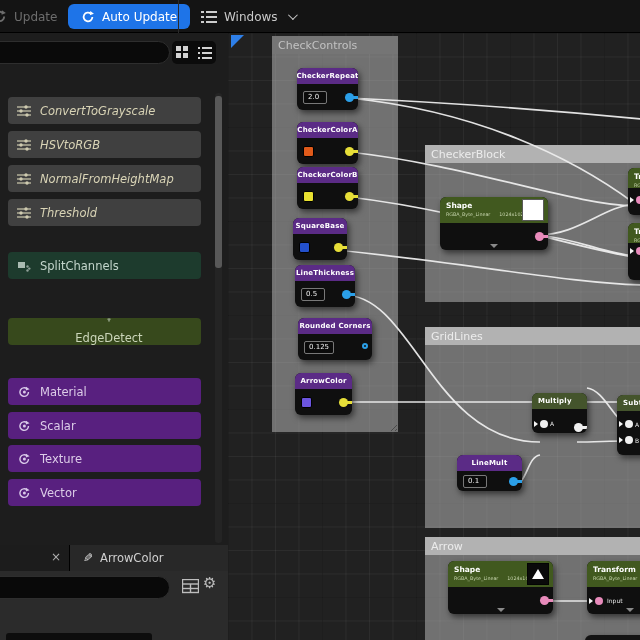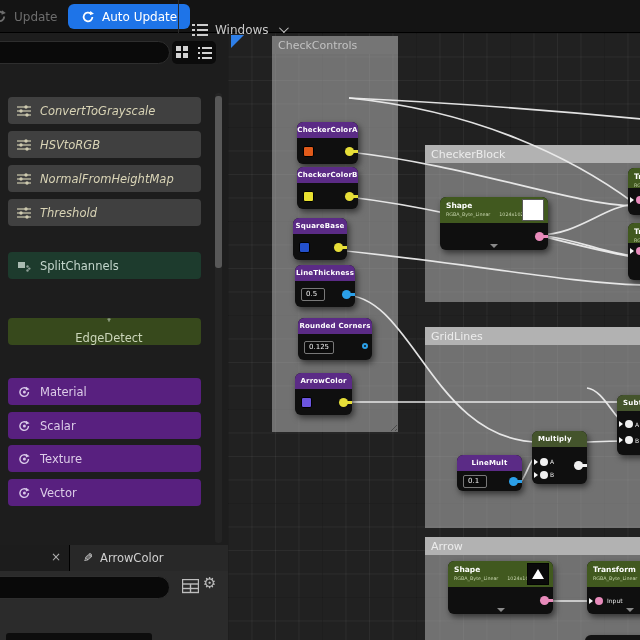--- a/index.html
+++ b/index.html
@@ -6,21 +6,21 @@
   *{box-sizing:border-box;font-family:"DejaVu Sans",sans-serif;}
   #screen{position:relative;width:640px;height:640px;overflow:hidden;background:#161616;}
 
   
   #topbar{position:absolute;left:0;top:0;width:640px;height:33px;background:#141414;border-bottom:1px solid #000;z-index:40;}
   .tb-item{position:absolute;display:flex;align-items:center;gap:7px;height:33px;color:#c9c9c9;font-size:12px;}
   #tb-update{left:-8px;color:#6d6d6d;}
   #btn-autoupdate{position:absolute;left:68px;top:4px;height:25px;display:flex;align-items:center;gap:7px;
     padding:0 13px;border:none;border-radius:6px;background:#1e74e8;color:#fff;font-size:12px;cursor:pointer;}
   .tb-sep{position:absolute;left:178px;top:0;width:1px;height:33px;background:#2b2b2b;}
-  #tb-windows{left:192px;margin-top:13px;}
+  #tb-windows{left:201px;}
   .chev-down{width:7px;height:7px;border-right:1.6px solid #c9c9c9;border-bottom:1.6px solid #c9c9c9;
     transform:rotate(45deg) translateY(-2px);margin-left:3px;}
 
   
   #sidebar{position:absolute;left:0;top:33px;width:228px;height:607px;background:#1d1d1d;z-index:30;}
   .pill{position:absolute;left:-14px;width:184px;height:23px;background:#0a0a0a;border:1px solid #2e2e2e;border-radius:12px;}
   #view-toggle{position:absolute;left:172px;top:8px;width:44px;height:23px;background:#0b0b0b;border-radius:5px;
     display:flex;align-items:center;justify-content:space-around;}
   .pal-item{position:absolute;left:8px;width:193px;height:27px;border-radius:4px;display:flex;align-items:center;
     gap:9px;padding-left:9px;font-size:11.5px;cursor:pointer;}
@@ -307,20 +307,27 @@
       <path d="M116,262 C185,262 205,409 312,409"></path>
       <path d="M113,369 L414,369"></path>
       <path d="M310,202 C350,202 375,174 406,171"></path>
       <path d="M310,202 C350,206 375,220 406,223"></path>
       <path d="M359,355 C375,357 385,384 397,391"></path>
       <path d="M349,409 C365,409 383,408 397,408"></path>
       <path d="M282,454 C300,454 298,424 312,422"></path>
       <path d="M315,568 L369,568"></path>
     </svg>
 
+    <div class="node" style="left:69px;top:35px;width:61px;">
+      <div class="nhdr purple">CheckerRepeat</div>
+      <div class="nbody">
+        <span class="field">2.0</span>
+        <span class="outport p-blue"></span>
+      </div>
+    </div>
     <div class="node" style="left:69px;top:89px;width:61px;">
       <div class="nhdr purple">CheckerColorA</div>
       <div class="nbody">
         <span class="swatch" style="background: rgb(224, 90, 26);"></span>
         <span class="outport p-yellow"></span>
       </div>
     </div>
     <div class="node" style="left:69px;top:134px;width:61px;">
       <div class="nhdr purple">CheckerColorB</div>
       <div class="nbody">
@@ -395,21 +402,21 @@
           </div>
       </div>
       <div style="padding-top:4px;">
         <span class="inport pink" style="margin-left:2px;">
           <i class="tri"></i>
             <i class="dot"></i>
         </span>
       </div>
     </div>
 
-    <div class="node" style="left:304px;top:398px;width:55px;height:53px;">
+    <div class="node" style="left:304px;top:360px;width:55px;height:40px;">
       <div class="nhdr green">Multiply</div>
       <div style="padding-top:8px;position:relative;">
         <div class="mrow">
           <span class="inport">
               <i class="tri"></i>
               <i class="dot"></i>
             </span>
           <span class="plabel">A</span>
         </div>
         <div class="mrow">

